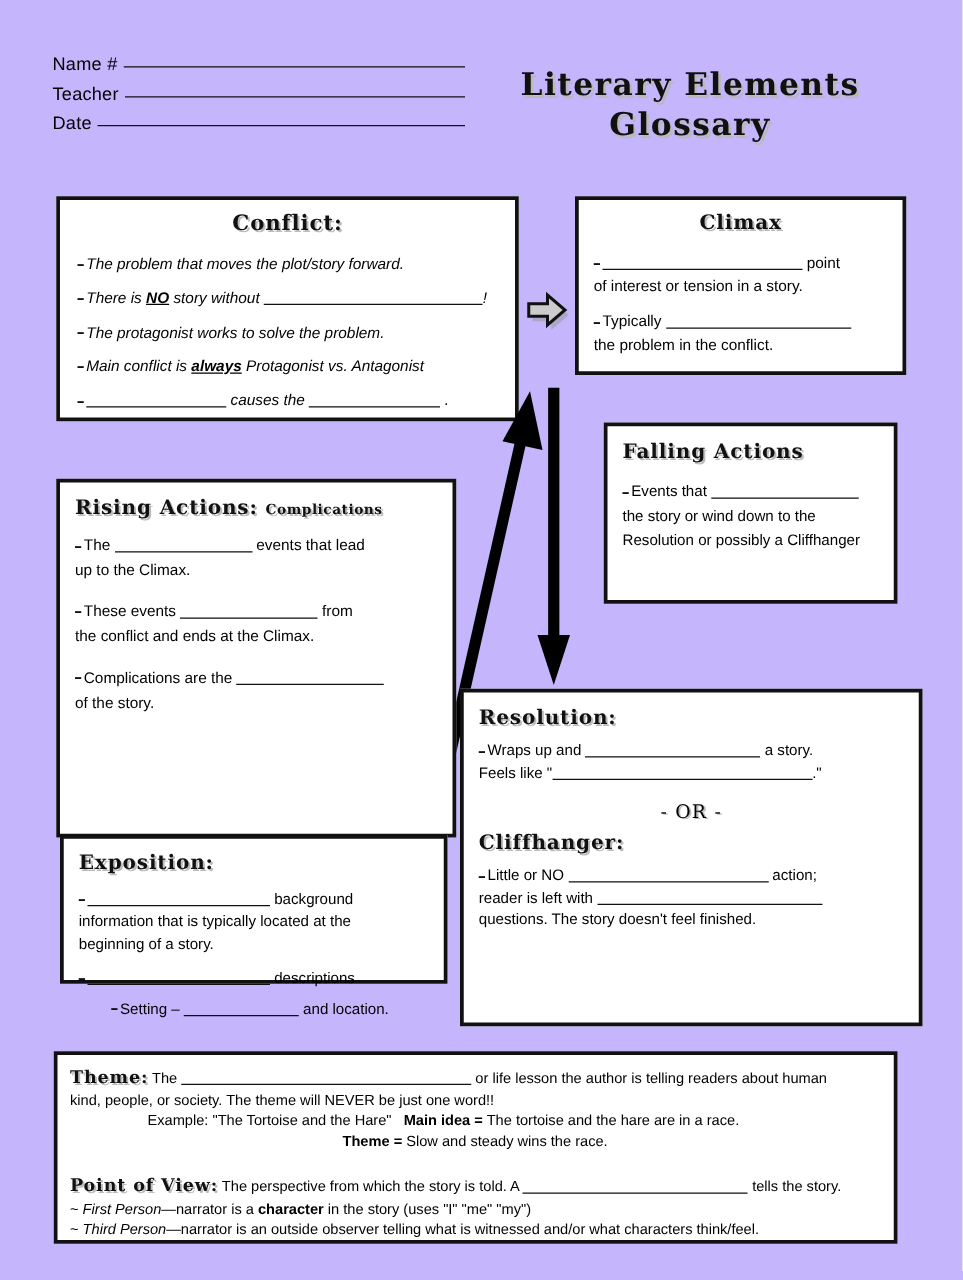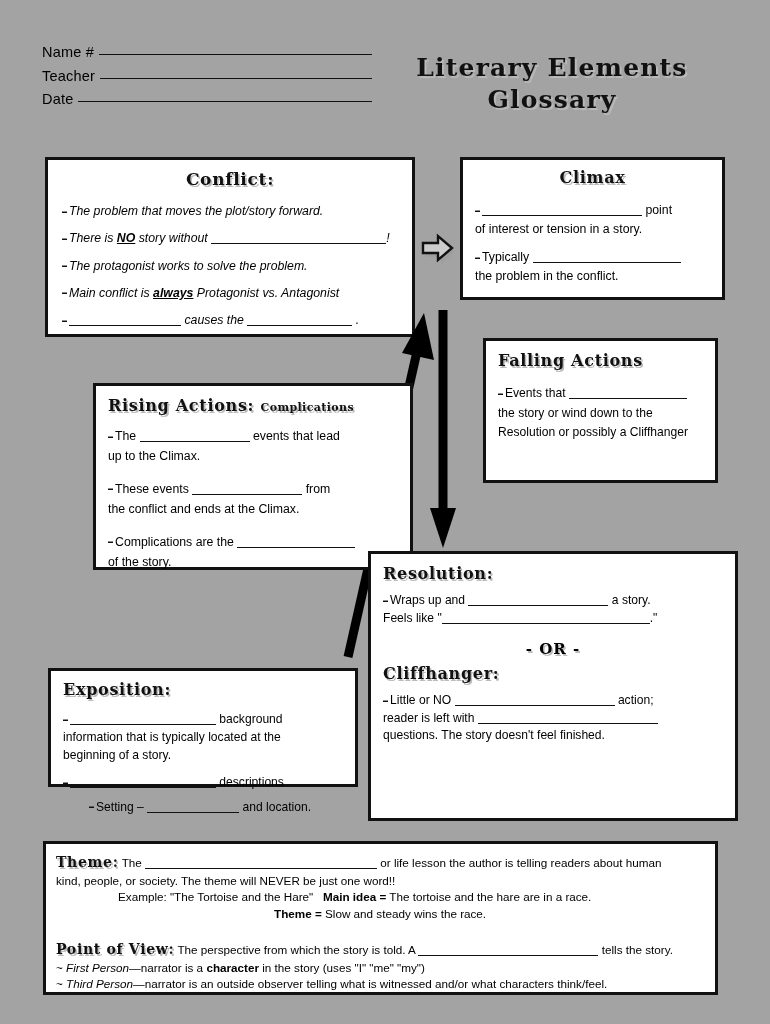--- a/index.html
+++ b/index.html
@@ -1,19 +1,19 @@
 <!DOCTYPE html>
 <html><head>
 <meta charset="utf-8">
 <style>
   html,body{margin:0;padding:0;background:#fff;}
   body{width:770px;height:1024px;position:relative;overflow:hidden;
        font-family:"Liberation Sans",sans-serif;color:#000;}
 
-  .page{position:absolute;inset:0;background:#a3a3a3;}
+  .page{position:absolute;inset:0;background:#c4b5fd;}
 
   
   .hdr{position:absolute;left:42px;top:44px;width:330px;}
   .hdr-row{display:flex;align-items:baseline;font-size:14.5px;
            letter-spacing:.2px;margin-bottom:7.5px;}
   .hdr-lbl{white-space:nowrap;}
   .hdr-line{flex:1;border-bottom:1.4px solid #111;margin-left:5px;
             transform:translateY(-2px);}
 
   .title{position:absolute;left:372px;top:52px;width:360px;text-align:center;
@@ -46,31 +46,31 @@
   #climax{left:460px;top:157px;width:265px;height:143px;}
   #climax .bhead{font-size:16px;text-align:center;margin-top:8px;}
   #climax .body{margin:14px 0 0 12px;font-size:12.3px;line-height:1.55;}
 
   
   #falling{left:483px;top:338px;width:235px;height:145px;}
   #falling .bhead{font-size:16px;margin:10px 0 0 12px;}
   #falling .body{margin:14px 0 0 12px;font-size:12.1px;line-height:1.62;}
 
   
-  #rising{left:45px;top:383px;width:320px;height:187px;margin-left:48px;}
+  #rising{left:45px;top:383px;width:320px;height:287px;}
   #rising .bhead{font-size:16px;margin:10px 0 0 12px;}
   #rising .sub{font-size:11px;letter-spacing:.4px;}
   #rising .body{margin:12px 0 0 12px;font-size:12.3px;line-height:1.62;}
   #rising .p{margin-bottom:13px;}
 
   
   #reso{left:368px;top:551px;width:370px;height:270px;}
   #reso .bhead{font-size:16px;margin-left:12px;}
   #reso .body{margin:9px 0 0 12px;font-size:12.1px;line-height:1.45;}
-  #reso .or{text-align:center;font-family:"DejaVu Serif",serif;font-weight:bold;
+  #reso .or{text-align:center;font-family:"DejaVu Serif",serif;font-weight:normal;
             font-size:15px;text-shadow:1.5px 1.5px 0 #bcbcbc;letter-spacing:1px;
             margin:13px 0 6px;}
 
   
   #expo{left:48px;top:668px;width:310px;height:119px;}
   #expo .bhead{font-size:16px;margin:9px 0 0 12px;}
   #expo .body{margin:11px 0 0 12px;font-size:12.1px;line-height:1.5;}
 
   
   #bottom{left:43px;top:841px;width:675px;height:154px;border-width:3px;}

